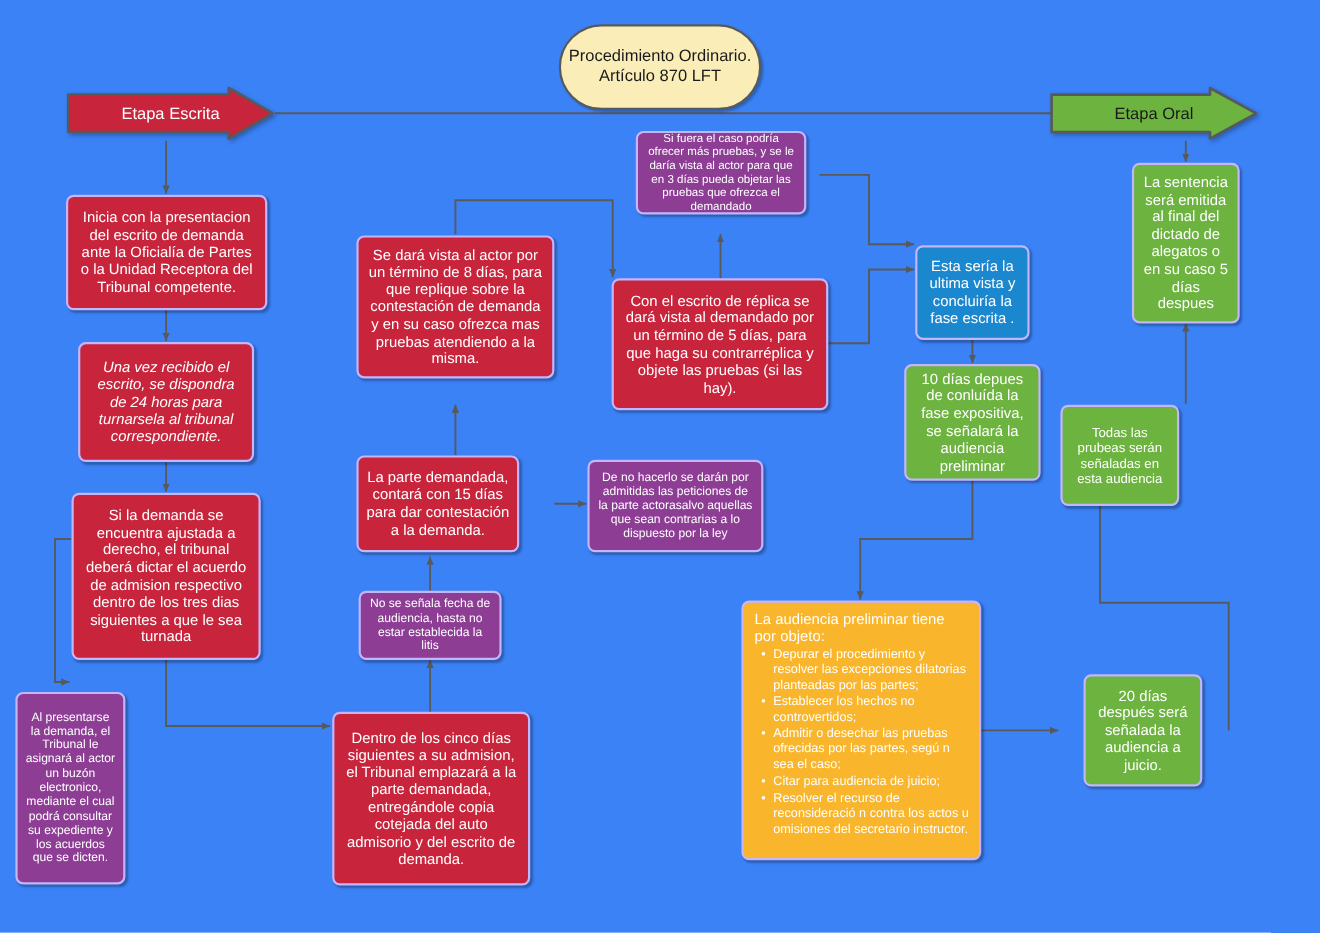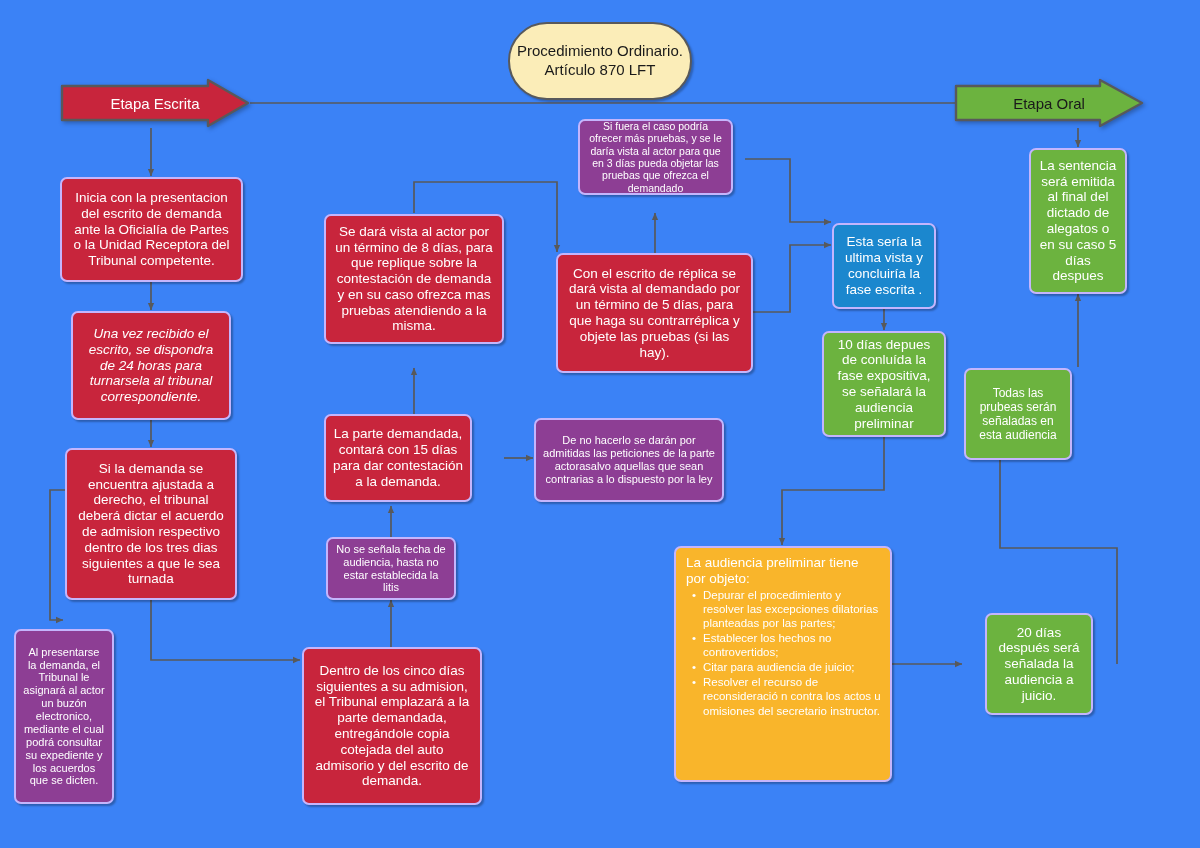--- a/index.html
+++ b/index.html
@@ -210,21 +210,21 @@
   </div>
 
   <div class="node purple" style="left:326px; top:537px; width:130px; height:63px; font-size:11px;">
     <span>No se señala fecha de audiencia, hasta no estar establecida la litis</span>
   </div>
 
   <div class="node red" style="left:324px; top:414px; width:148px; height:88px; font-size:13.5px;">
     <span>La parte demandada, contará con 15 días para dar contestación a la demanda.</span>
   </div>
 
-  <div class="node purple" style="left:534px; top:418px; width:190px; height:84px; font-size:11px;">
+  <div class="node purple" style="left:534px; top:418px; width:160px; height:84px; font-size:11px;">
     <span>De no hacerlo se darán por admitidas las peticiones de la parte actorasalvo aquellas que sean contrarias a lo dispuesto por la ley</span>
   </div>
 
   <div class="node red" style="left:324px; top:214px; width:180px; height:130px; font-size:13.5px;">
     <span>Se dará vista al actor por un término de 8 días, para que replique sobre la contestación de demanda y en su caso ofrezca mas pruebas atendiendo a la misma.</span>
   </div>
 
   <div class="node red" style="left:556px; top:253px; width:197px; height:120px; font-size:13.5px;">
     <span>Con el escrito de réplica se dará vista al demandado por un término de 5 días, para que haga su contrarréplica y objete las pruebas (si las hay).</span>
   </div>
@@ -239,20 +239,21 @@
 
   <div class="node green" style="left:822px; top:331px; width:124px; height:106px; font-size:13.5px;">
     <span>10 días depues de conluída la fase expositiva, se señalará la audiencia preliminar</span>
   </div>
 
   <div class="node orange orange-box" style="left:674px; top:546px; width:218px; height:236px;">
     <div class="ob-head">La audiencia preliminar tiene por objeto:</div>
     <ul>
       <li>Depurar el procedimiento y resolver las excepciones dilatorias planteadas por las partes;</li>
       <li>Establecer los hechos no controvertidos;</li>
+      <li>Admitir o desechar las pruebas ofrecidas por las partes, segú n sea el caso;</li>
       <li>Citar para audiencia de juicio;</li>
       <li>Resolver el recurso de reconsideració n contra los actos u omisiones del secretario instructor.</li>
     </ul>
   </div>
 
   <div class="node green" style="left:1029px; top:148px; width:98px; height:146px; font-size:13.5px;">
     <span>La sentencia será emitida al final del dictado de alegatos o en su caso 5 días despues</span>
   </div>
 
   <div class="node green" style="left:964px; top:368px; width:108px; height:92px; font-size:12px;">

